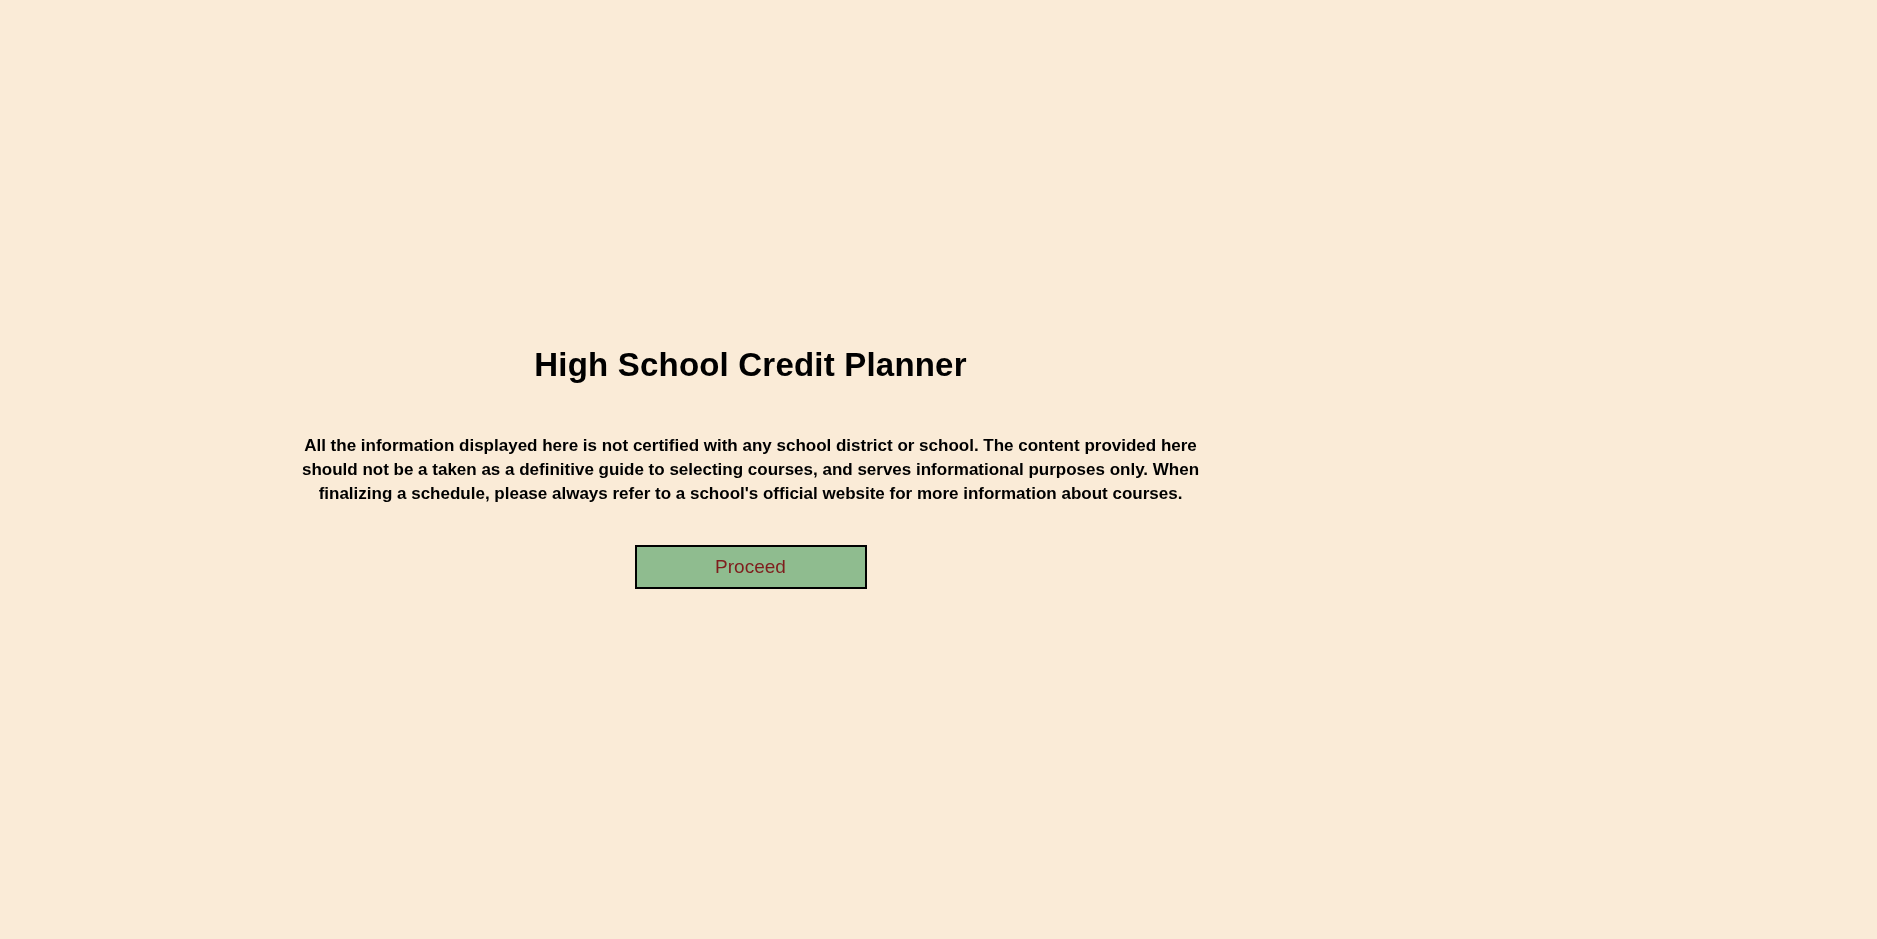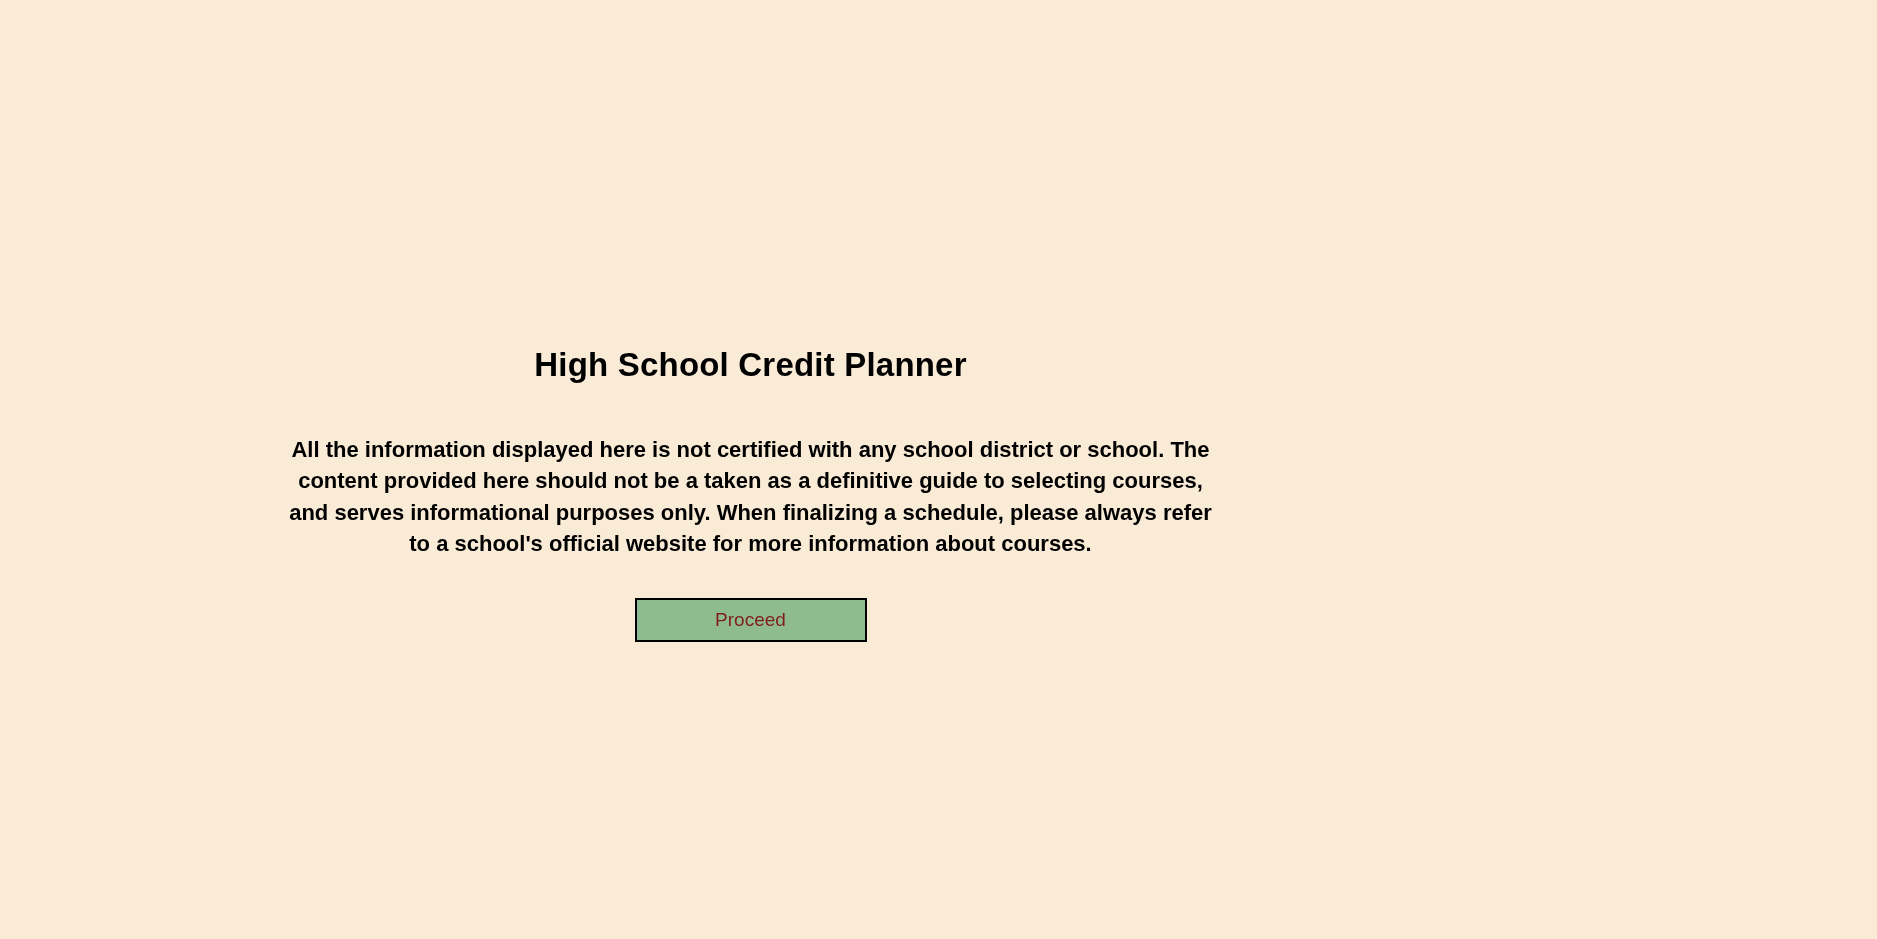--- a/index.html
+++ b/index.html
@@ -30,21 +30,21 @@
     color: #000000;
     text-align: center;
     line-height: 1.2;
     margin-top: 345px;
     letter-spacing: 0.2px;
   }
   .disclaimer {
     margin: 0;
     padding: 0;
     width: 930px;
-    font-size: 22px;
+    font-size: 17px;
     font-weight: bold;
     color: #000000;
     text-align: center;
     line-height: 1.43;
     margin-top: 49px;
   }
   .proceed-button {
     margin-top: 39px;
     width: 232px;
     height: 44px;

